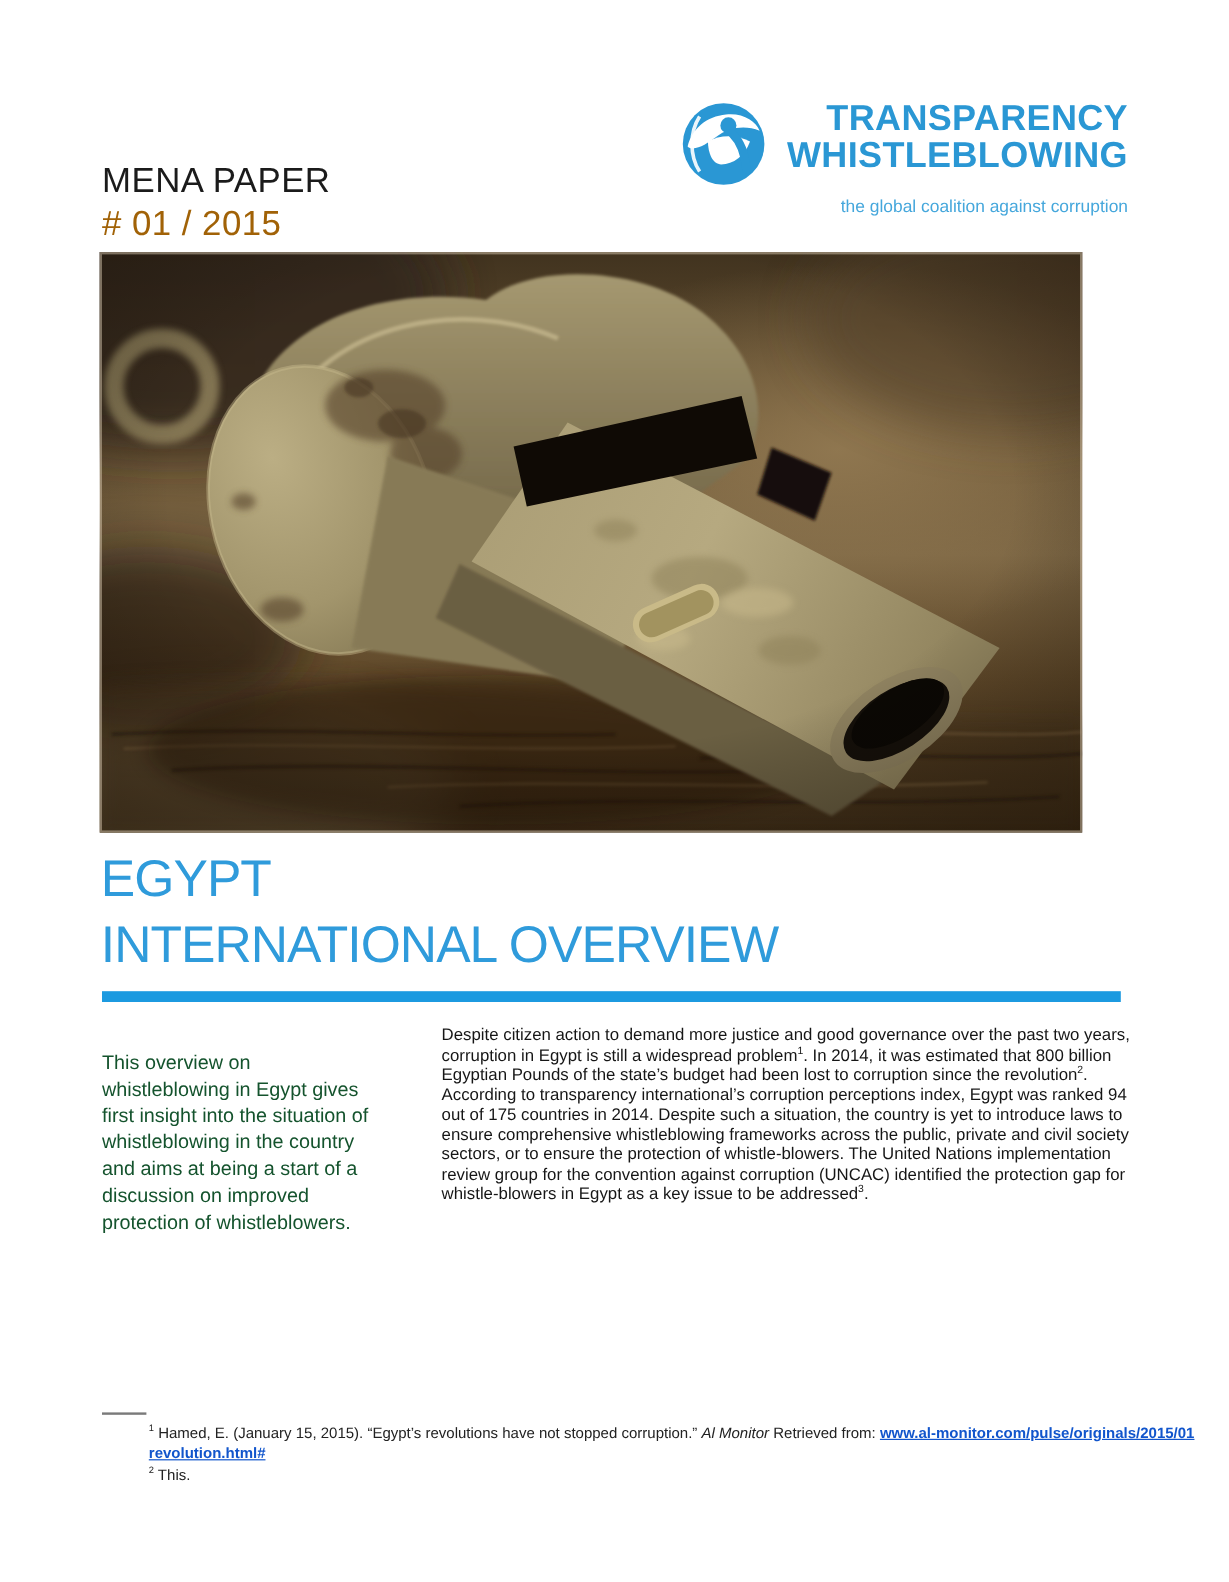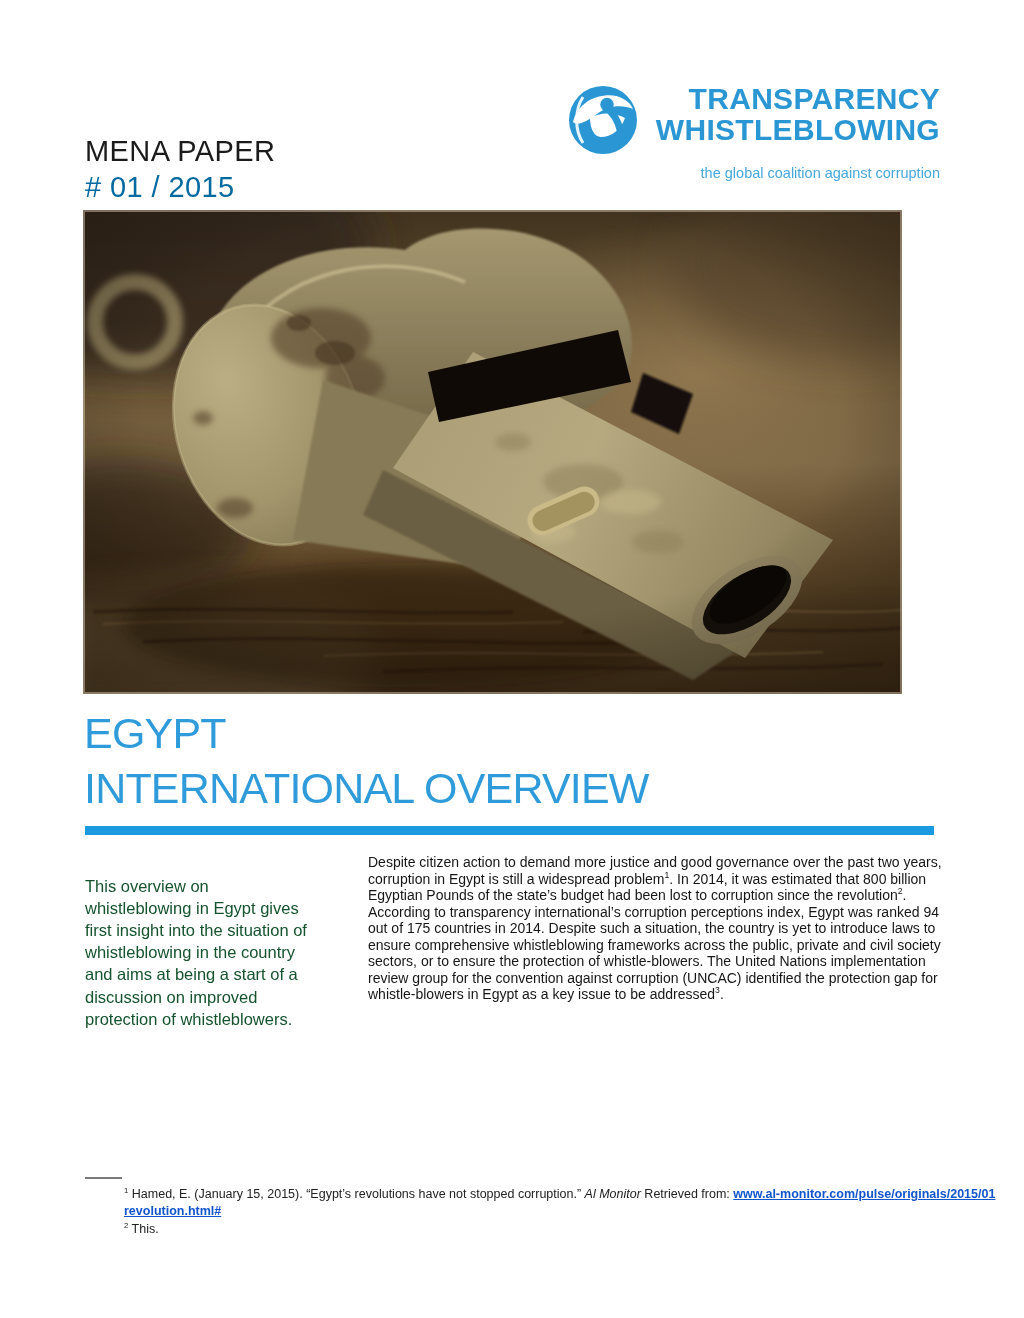--- a/index.html
+++ b/index.html
@@ -6,21 +6,21 @@
   html,body { background:#ffffff; }
   body { font-family:"Liberation Sans", sans-serif; }
   .page {
     position:relative; width:1024px; height:1318px;
     background:#ffffff; overflow:hidden; margin:0 auto;
   }
 
   
   .masthead { position:absolute; left:85px; top:119px;margin-top:16px; }
   .series { font-size:29px; color:#1b1b1b; letter-spacing:0.4px; }
-  .issue  { font-size:29px; color:#0369a1; margin-top:3px; letter-spacing:0.4px; }
+  .issue  { font-size:29px; color:#a16207; margin-top:3px; letter-spacing:0.4px; }
 
   
   .logo { position:absolute; top:84px; right:84px; display:flex; gap:17px; align-items:flex-start; }
   .logo-mark { width:72px; height:72px; }
   .logo-mark svg { display:block; width:72px; height:72px; }
   .logo-text { display:flex; flex-direction:column; align-items:flex-end; }
   .logo-word { font-weight:bold; font-size:30px; line-height:1.02; color:#2A97D4; letter-spacing:0.3px; }
   .logo-tagline { font-size:14.5px; color:#45A7DC; margin-top:20px; }
 
   

